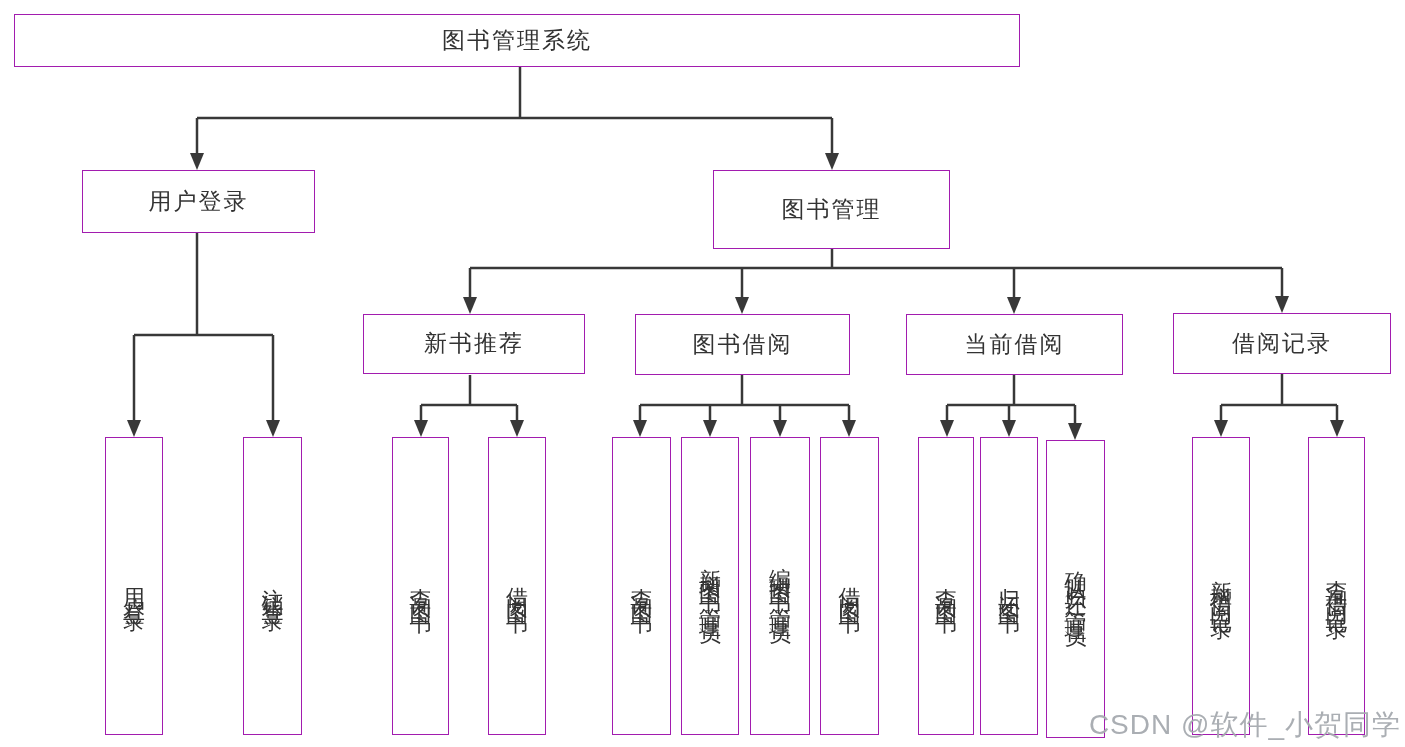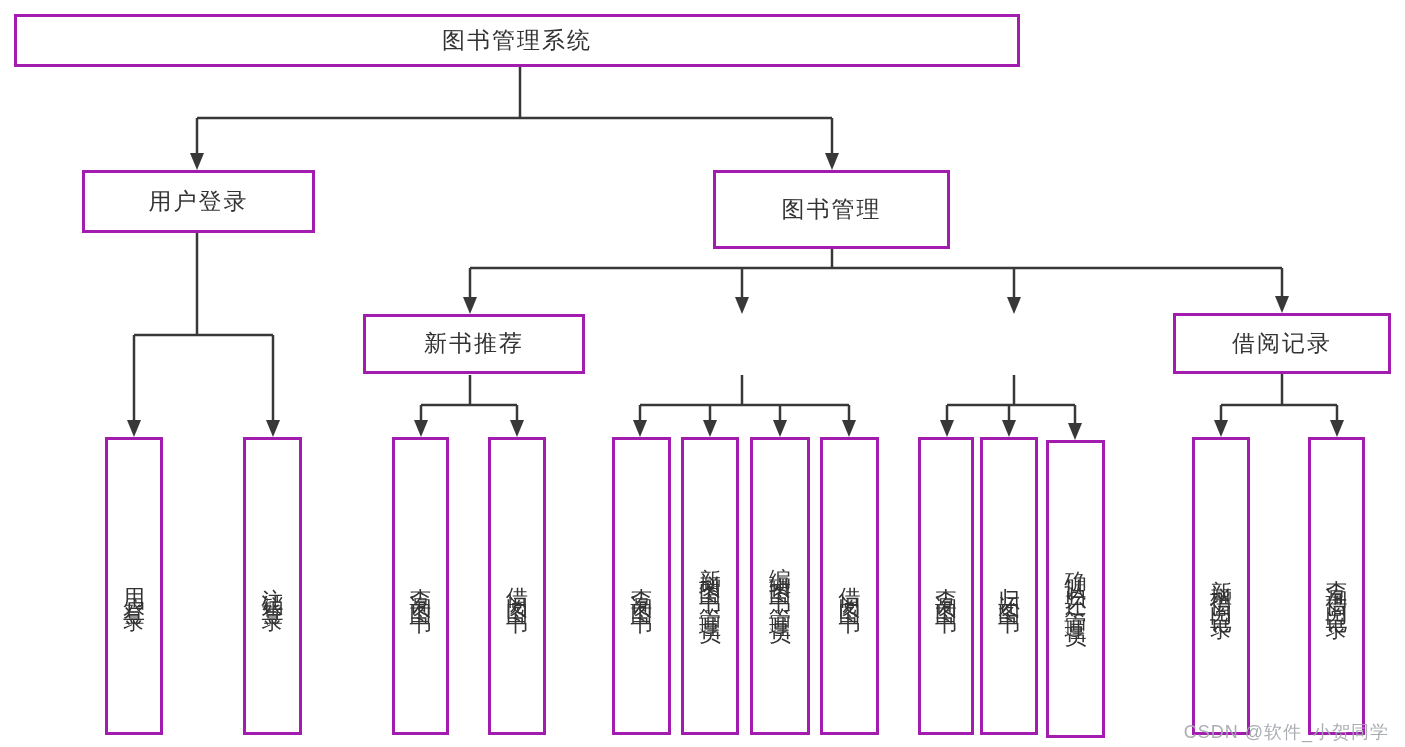--- a/index.html
+++ b/index.html
@@ -13,21 +13,21 @@
   }
   #connectors {
     position: absolute;
     left: 0; top: 0;
     width: 1405px; height: 747px;
   }
   .box {
     position: absolute;
     box-sizing: border-box;
     background: #ffffff;
-    border: 3px solid #a21caf;
+    border: 1px solid #a21caf;
     color: #333333;
     display: flex;
     align-items: center;
     justify-content: center;
     text-align: right;
     z-index: 2;
   }
   .box.h {
     font-size: 23px;
     letter-spacing: 2px;
@@ -36,23 +36,23 @@
   }
   .box.v {
     font-size: 22px;
     writing-mode: vertical-rl;
     text-orientation: mixed;
     letter-spacing: 8px;
     line-height: 1;
   }
   #watermark {
     position: absolute;
-    right: 16px;
+    right: 4px;
     bottom: 3px;
-    font-size: 18px;
+    font-size: 28px;
     letter-spacing: 1px;
     color: rgba(165, 170, 175, 0.95);
     z-index: 3;
     white-space: nowrap;
   }
 </style>
 </head>
 <body>
 
 <div id="canvas">
@@ -122,20 +122,22 @@
       <polygon points="1330,420 1344,420 1337,437"></polygon>
     </g>
   </svg>
 
   <div class="box h" style="left:14px;top:14px;width:1006px;height:53px">图书管理系统</div>
 
   <div class="box h" style="left:82px;top:170px;width:233px;height:63px">用户登录</div>
   <div class="box h" style="left:713px;top:170px;width:237px;height:79px">图书管理</div>
 
   <div class="box h" style="left:363px;top:314px;width:222px;height:60px">新书推荐</div>
+  <div class="box h" style="left:635px;top:314px;width:215px;height:61px">图书借阅</div>
+  <div class="box h" style="left:906px;top:314px;width:217px;height:61px">当前借阅</div>
   <div class="box h" style="left:1173px;top:313px;width:218px;height:61px">借阅记录</div>
 
   <div class="box v" style="left:105px;top:437px;width:58px;height:298px">用户登录</div>
   <div class="box v" style="left:243px;top:437px;width:59px;height:298px">注销登录</div>
 
   <div class="box v" style="left:392px;top:437px;width:57px;height:298px">查询图书</div>
   <div class="box v" style="left:488px;top:437px;width:58px;height:298px">借阅图书</div>
 
   <div class="box v" style="left:612px;top:437px;width:59px;height:298px">查询图书</div>
   <div class="box v" style="left:681px;top:437px;width:58px;height:298px">新增图书（管理员）</div>

